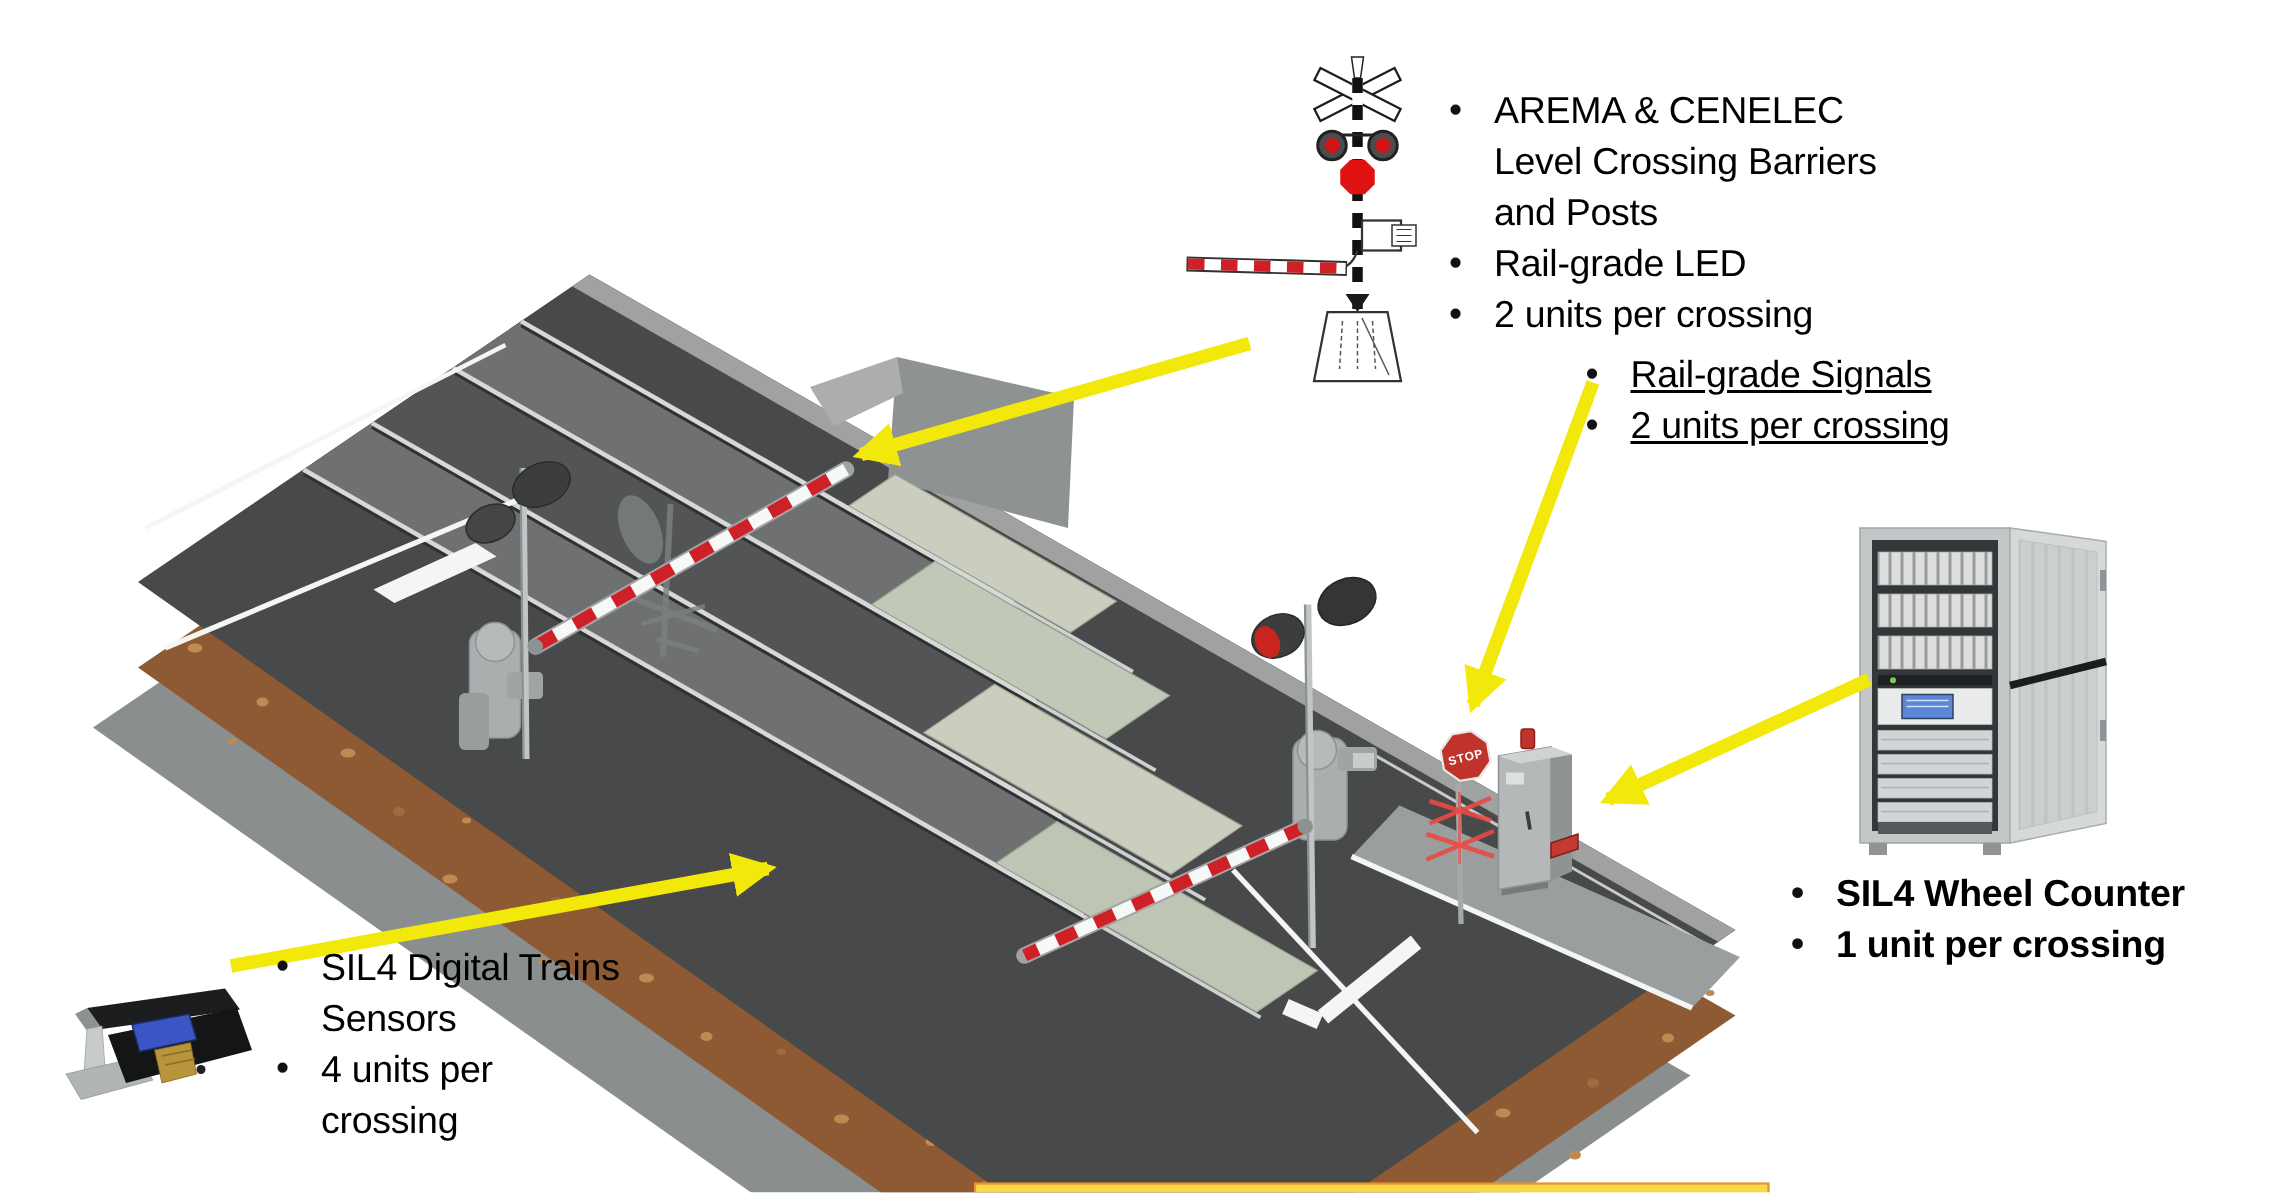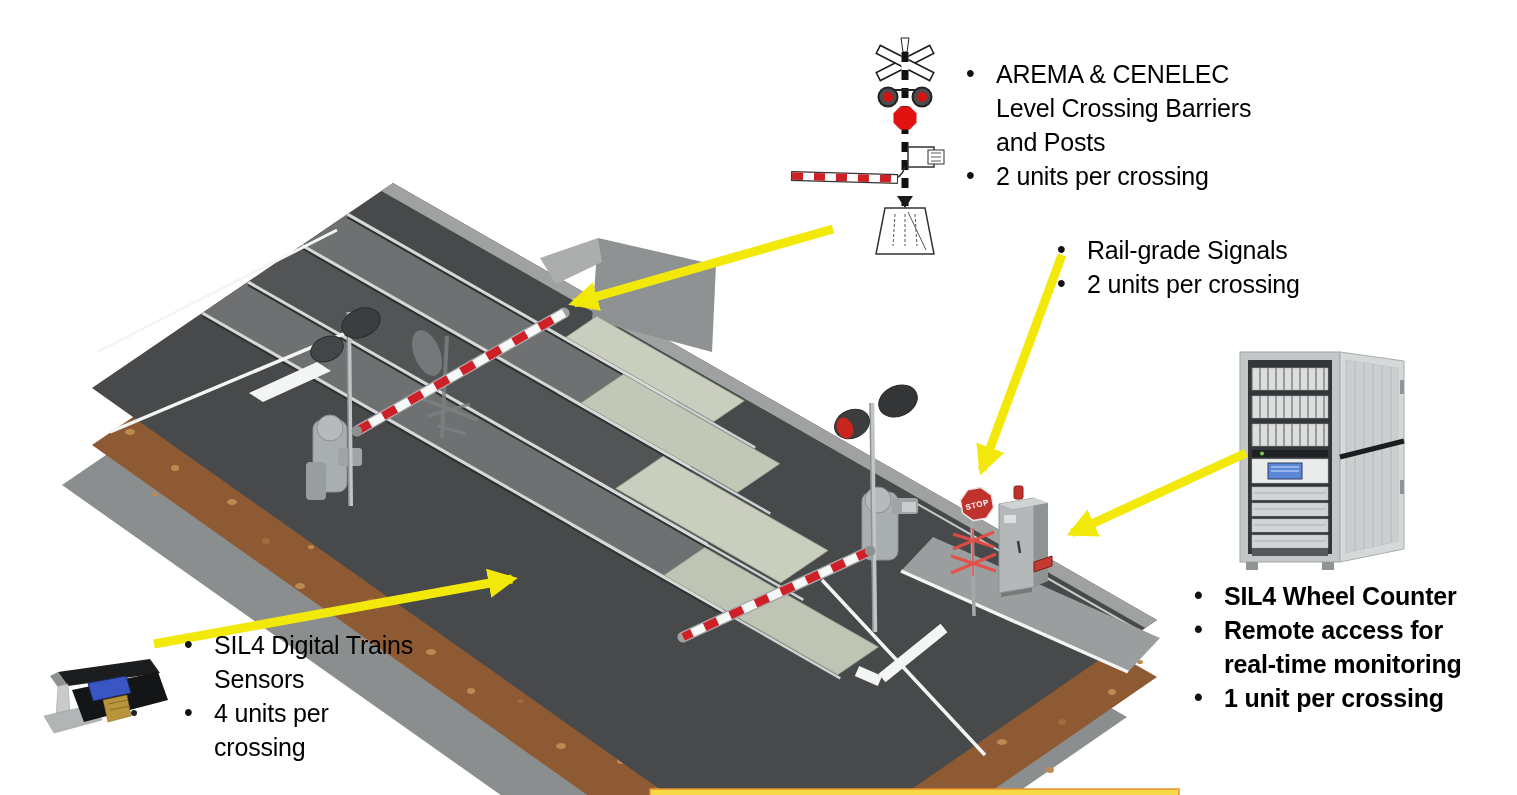--- a/index.html
+++ b/index.html
@@ -260,31 +260,31 @@
     <line x1="1062" y1="255" x2="982" y2="470" marker-end="url(#ah)"></line>
     <line x1="1246" y1="453" x2="1072" y2="533" marker-end="url(#ah)"></line>
     <line x1="154" y1="644" x2="512" y2="579" marker-end="url(#ah)"></line>
   </g>
 
   <rect x="650" y="789" width="529" height="7" fill="#F7D848" stroke="#E8922E" stroke-width="1.5"></rect>
 </svg>
 
 <div class="blist" style="left:962px;top:57px;width:330px;">
   <div class="bitem">AREMA &amp; CENELEC Level Crossing Barriers and Posts</div>
+  <div class="bitem">Rail-grade LED</div>
   <div class="bitem">2 units per crossing</div>
 </div>
 
-<div class="blist" style="left:1053px;top:233px;width:340px;">
+<div class="blist" style="left:1053px;top:233px;width:340px;text-decoration:underline;">
   <div class="bitem">Rail-grade Signals</div>
   <div class="bitem">2 units per crossing</div>
 </div>
 
 <div class="blist" style="left:1190px;top:579px;width:300px;font-weight:bold;">
   <div class="bitem">SIL4 Wheel Counter</div>
-  <div class="bitem">Remote access for real-time monitoring</div>
   <div class="bitem">1 unit per crossing</div>
 </div>
 
 <div class="blist" style="left:180px;top:628px;width:242px;">
   <div class="bitem">SIL4 Digital Trains Sensors</div>
   <div class="bitem">4 units per crossing</div>
 </div>
 
 </div>
 

